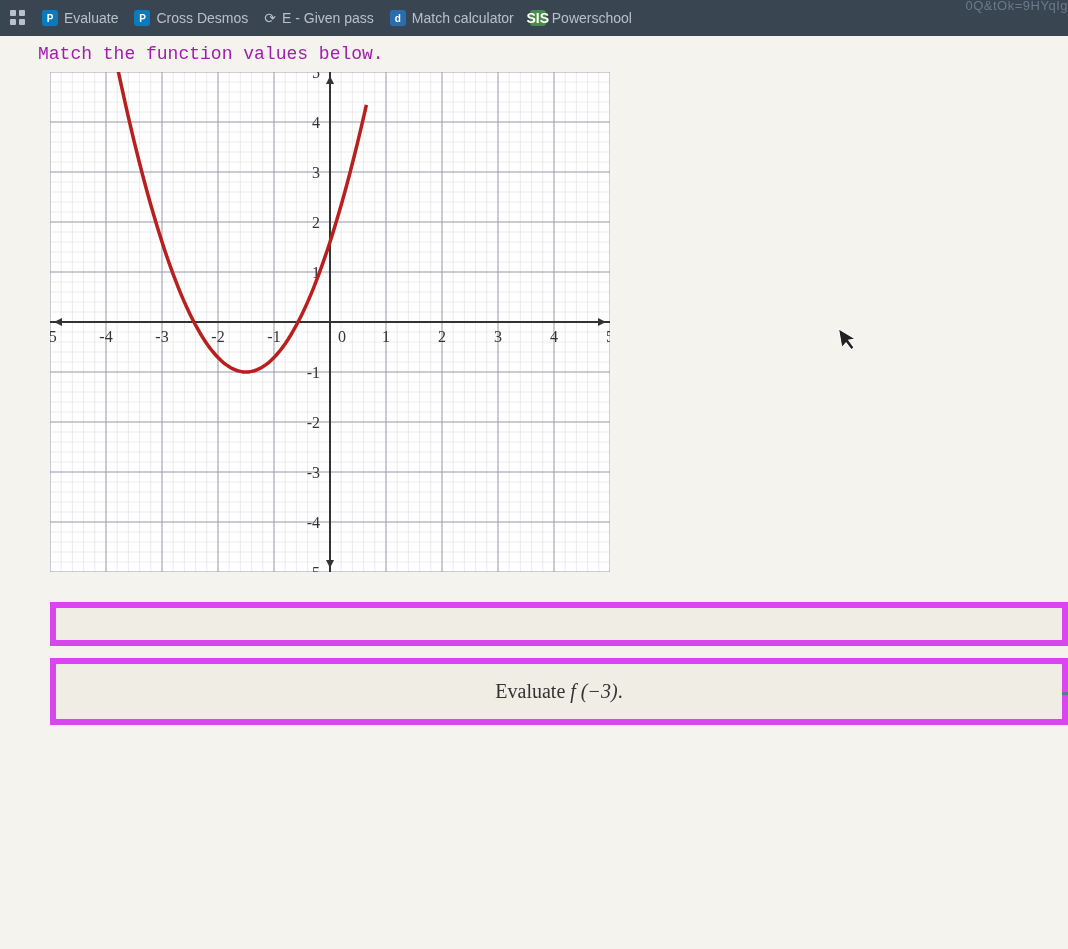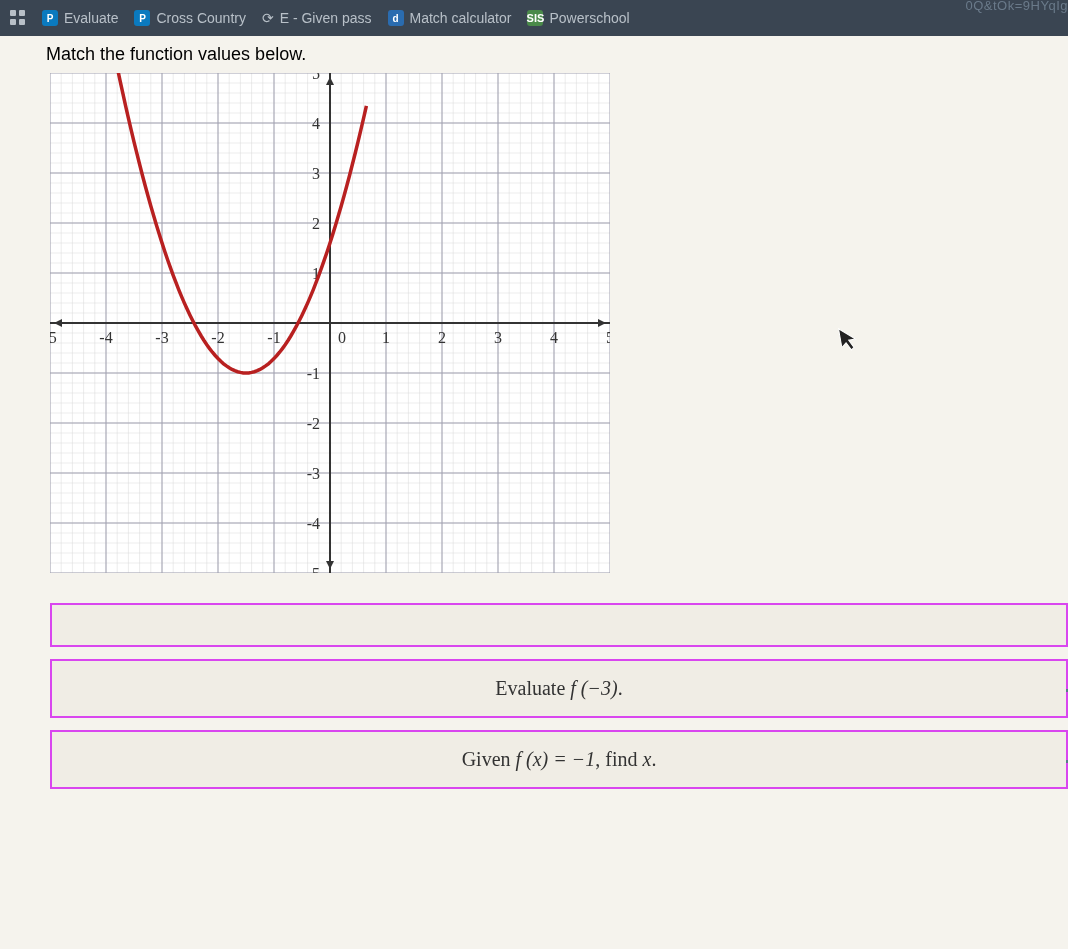--- a/index.html
+++ b/index.html
@@ -59,54 +59,54 @@
       align-items: center;
       justify-content: center;
       font-size: 10px;
       font-weight: bold;
       color: white;
     }
     .bm-p { background: #0a7abf; }
     .bm-pp { background: #0a7abf; }
     .bm-d { background: #2a6cb0; }
     .bm-e { color: #b8c0c8; font-size: 14px; }
-    .bm-sis { background: #4a8a4a; font-size: 11px; }
+    .bm-sis { background: #4a8a4a; font-size: 14px; }
     .content-area {
       background: #f5f3ed;
       padding: 8px 0 0 30px;
       height: calc(100% - 36px);
       position: relative;
     }
     .instruction {
-      font-family: Liberation Sans, sans-serif;
+      font-family: Liberation Mono, monospace;
       font-size: 18px;
-      color: #000000;
+      color: #a21caf;
       margin-bottom: 8px;
-      margin-left: 16px;
+      margin-left: 8px;
     }
     .graph-container {
       width: 560px;
       height: 500px;
       background: white;
       position: relative;
       margin-left: 20px;
       margin-bottom: 30px;
     }
     .graph-svg {
       width: 100%;
       height: 100%;
     }
     .questions {
       margin-left: 20px;
       margin-right: 0;
       margin-top: 20px;
     }
     .question-row {
       background: #f0ede5;
-      border: 2px solid #d946ef;
+      border: 6px solid #d946ef;
       padding: 16px 20px;
       margin-bottom: 12px;
       text-align: center;
       font-family: Georgia, serif;
       font-size: 20px;
       color: #333;
       position: relative;
       cursor: pointer;
     }
     .question-row.blank {
@@ -152,21 +152,21 @@
       <span></span>
       <span></span>
       <span></span>
   </div>
   <div class="bookmark">
     <div class="bm-icon bm-p">P</div>
     <span>Evaluate</span>
   </div>
   <div class="bookmark">
     <div class="bm-icon bm-pp">P</div>
-    <span>Cross Country</span>
+    <span>Cross Desmos</span>
   </div>
   <div class="bookmark">
     <div class="bm-e">⟳</div>
     <span>E - Given pass</span>
   </div>
   <div class="bookmark">
     <div class="bm-icon bm-d">d</div>
     <span>Match calculator</span>
   </div>
   <div class="bookmark">
@@ -355,18 +355,14 @@
 
   <div class="questions">
     <div class="question-row blank"></div>
 
     <div class="question-row">
       <span>Evaluate </span><span class="ital">f (−3)</span><span>.</span>
       <div class="connector"></div>
     </div>
 
 
-    <div class="question-row">
-      <span>Given </span><span class="ital">f (x) = −1</span><span>, find </span><span class="ital">x</span><span>.</span>
-      <div class="connector"></div>
-    </div>
   </div>
 </div>
 
 </body></html>

